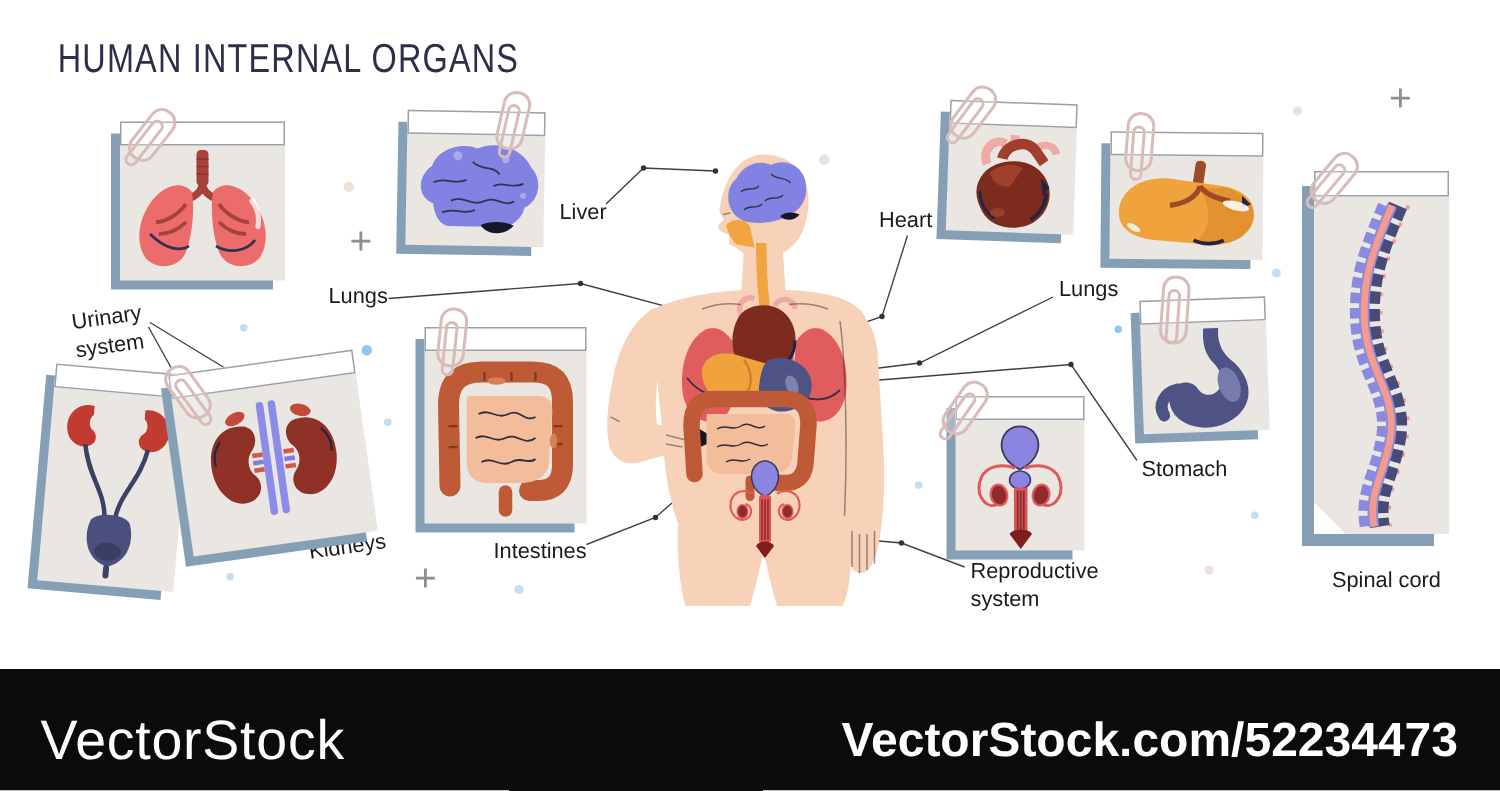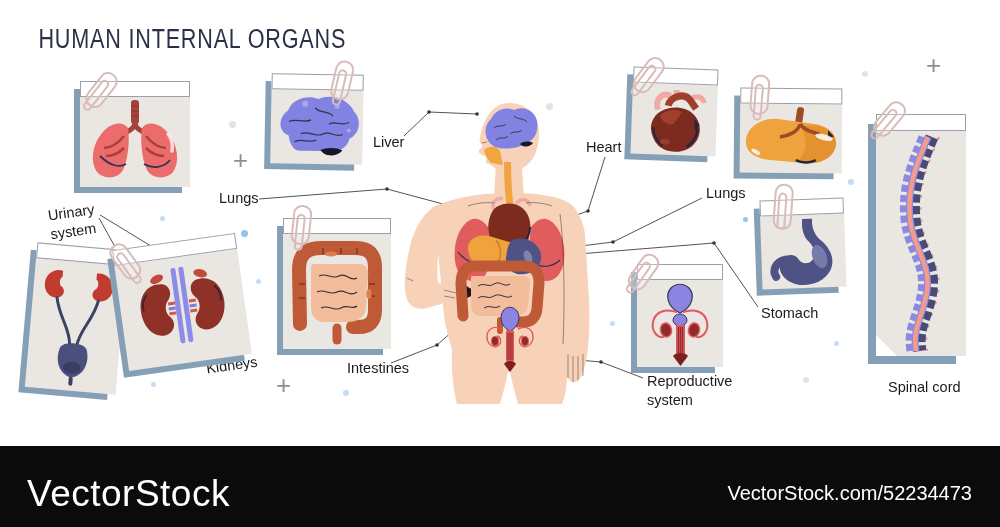--- a/index.html
+++ b/index.html
@@ -41,36 +41,36 @@
   #card-spine{left:876px;top:114px;width:90px;height:242px;box-shadow:-9px 9px 0 -1px var(--c-shadow,#85a0b6);}
   #card-spine .clip{left:4px;top:-15px;transform:rotate(40deg);}
   .fold,.fold-sh{position:absolute;width:0;height:0;}
   .fold-sh{left:-7px;bottom:-5px;border-bottom:26px solid var(--c-shadow,#85a0b6);border-right:26px solid transparent;}
   .fold{left:0;bottom:0;border-bottom:21px solid #ffffff;border-right:21px solid transparent;}
   
   .lbl{position:absolute;font-size:14.5px;line-height:1.3;color:#1b1b1b;white-space:pre-line;}
   #lbl-urinary{left:49px;top:202px;width:64px;transform:rotate(-8deg);}
   #lbl-lungs{left:219px;top:189px;text-align:center;}
   #lbl-kidneys{left:206px;top:356px;transform:rotate(-8deg);}
-  #lbl-intestines{left:329px;top:359px;margin-left:18px;}
+  #lbl-intestines{left:329px;top:359px;}
   #lbl-brain{left:373px;top:133px;}
   #lbl-heart{left:586px;top:138px;}
   #lbl-liver{left:706px;top:184px;}
   #lbl-stomach{left:761px;top:304px;text-align:center;}
   #lbl-repro{left:647px;top:372px;width:100px;}
   #lbl-spine{left:888px;top:378px;}
   
   .plus{position:absolute;color:#8f8f8f;font-size:26px;font-weight:200;line-height:1;}
   .dot{position:absolute;border-radius:50%;}
   .lines{position:absolute;left:0;top:0;pointer-events:none;}
   
   #wm-bar{position:absolute;left:0;top:446px;width:100%;height:95px;background:var(--c-bar,#0b0b0b);
           display:flex;align-items:center;justify-content:space-between;color:#fff;}
   #wm-brand{margin-left:27px;font-size:37px;font-weight:500;letter-spacing:.5px;}
-  #wm-url{margin-right:28px;font-size:20px;font-weight:400;}
+  #wm-url{margin-right:28px;font-size:32px;font-weight:700;}
 </style>
 </head>
 <body>
 
 <div id="stage">
 
   <div class="title"><span>HUMAN INTERNAL ORGANS</span></div>
 
   <svg class="lines" width="1000" height="527" viewBox="0 0 1000 527">
     <g fill="none" stroke="#3f3f3f" stroke-width="0.9">

